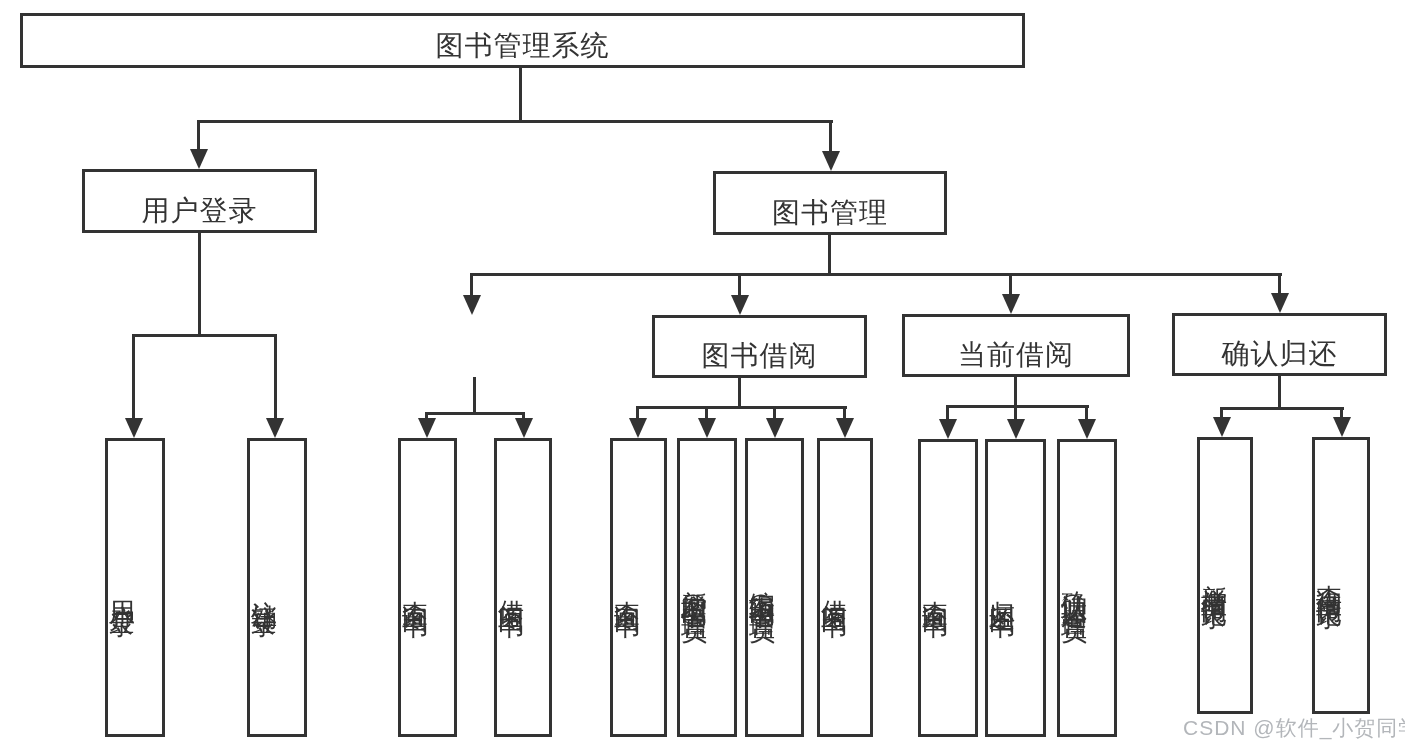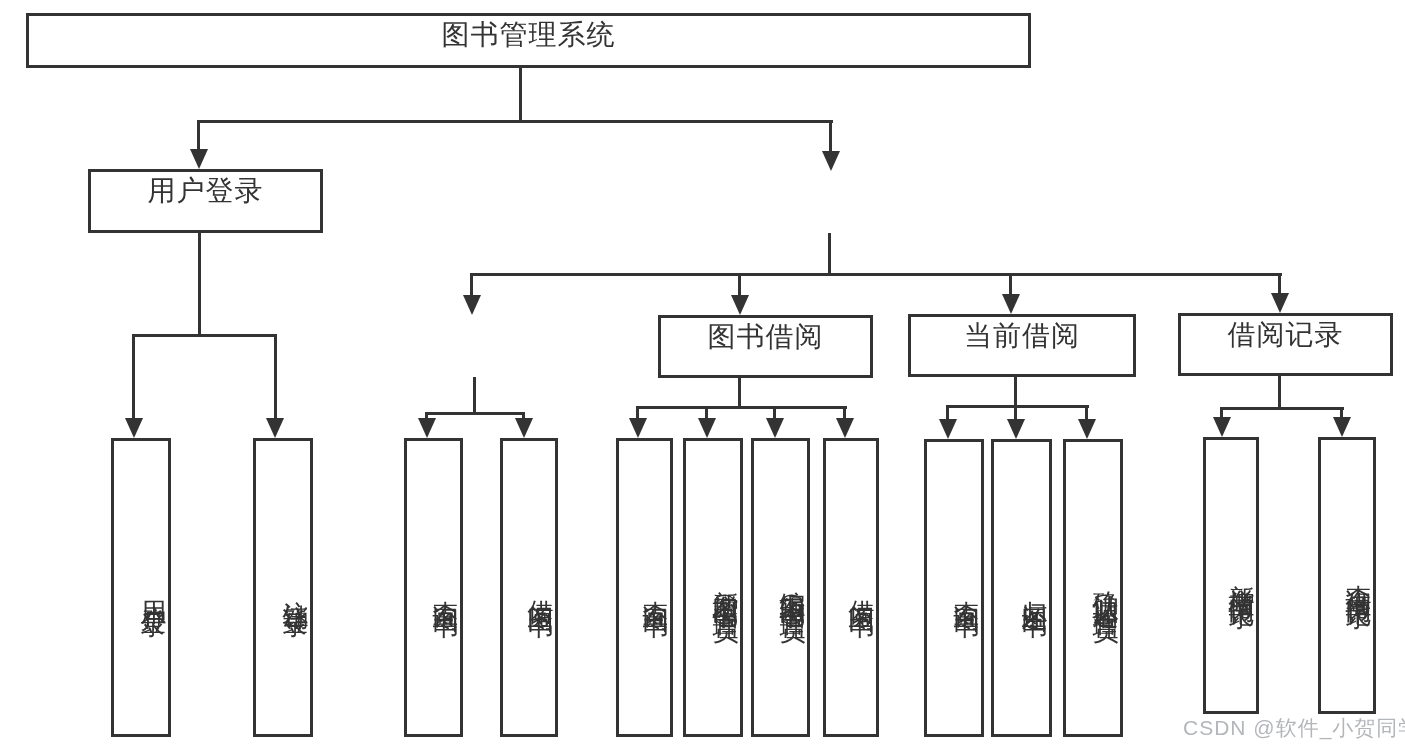--- a/index.html
+++ b/index.html
@@ -2,21 +2,21 @@
 <html><head>
 <meta charset="utf-8">
 <style>
   html,body{margin:0;padding:0;background:#ffffff;}
   .canvas{
     position:relative;width:1405px;height:747px;background:#ffffff;overflow:hidden;
     font-family:"Liberation Sans","DejaVu Sans",sans-serif;color:#333333;
   }
   .box{
     position:absolute;box-sizing:border-box;border:3px solid #333333;background:#ffffff;
-    display:flex;align-items:flex-start;justify-content:center;z-index:2;margin-left:6px;
+    display:flex;align-items:flex-end;justify-content:center;z-index:2;
   }
   .hbox{font-size:28px;letter-spacing:1px;}
   .vbox{
     writing-mode:vertical-rl;text-orientation:mixed;
     font-size:26px;letter-spacing:4px;line-height:1.1;
   }
   .vl{position:absolute;width:3px;background:#333333;z-index:1;}
   .hl{position:absolute;height:3px;background:#333333;z-index:1;}
   .ah{
     position:absolute;width:0;height:0;z-index:1;
@@ -34,32 +34,35 @@
 <div class="canvas">
 
   <div class="box hbox" style="left:20px;top:13px;width:1005px;height:55px;">
       <span>图书管理系统</span>
     </div>
 
   <div class="box hbox" style="left:82px;top:169px;width:235px;height:64px;">
       <span>用户登录</span>
     </div>
 
+  <div class="box hbox" style="left:713px;top:171px;width:234px;height:64px;">
+      <span>图书管理</span>
+    </div>
 
 
   <div class="box hbox" style="left:652px;top:315px;width:215px;height:63px;">
       <span>图书借阅</span>
     </div>
 
   <div class="box hbox" style="left:902px;top:314px;width:228px;height:63px;">
       <span>当前借阅</span>
     </div>
 
   <div class="box hbox" style="left:1172px;top:313px;width:215px;height:63px;">
-      <span>借阅记录</span>
+      <span>确认归还</span>
     </div>
 
   <div class="box vbox" style="left:105px;top:438px;width:60px;height:299px;">
       <span>用户登录</span>
     </div>
 
   <div class="box vbox" style="left:247px;top:438px;width:60px;height:299px;">
       <span>注销登录</span>
     </div>
 

